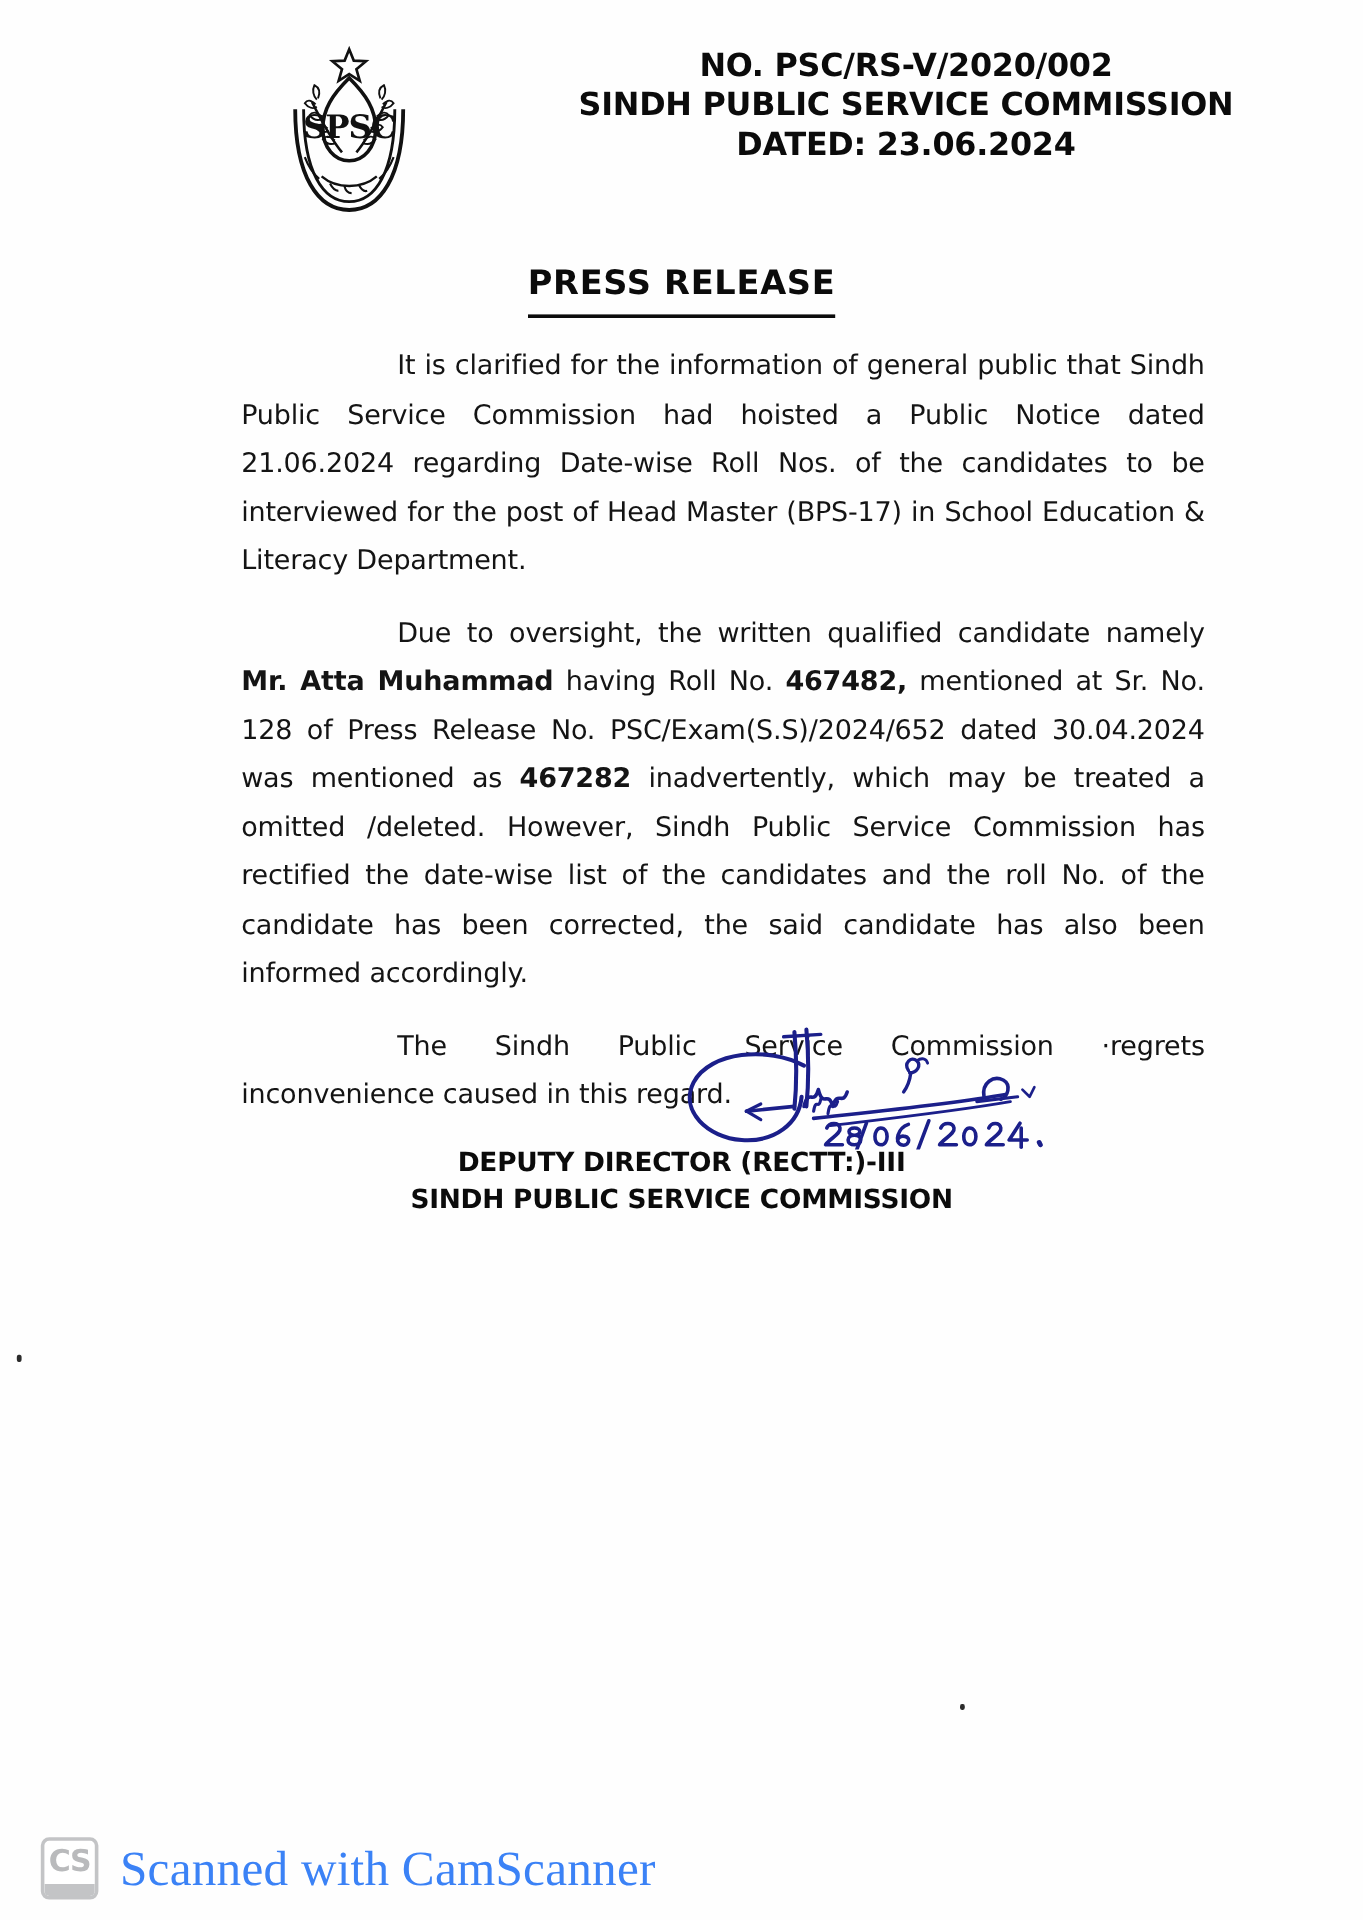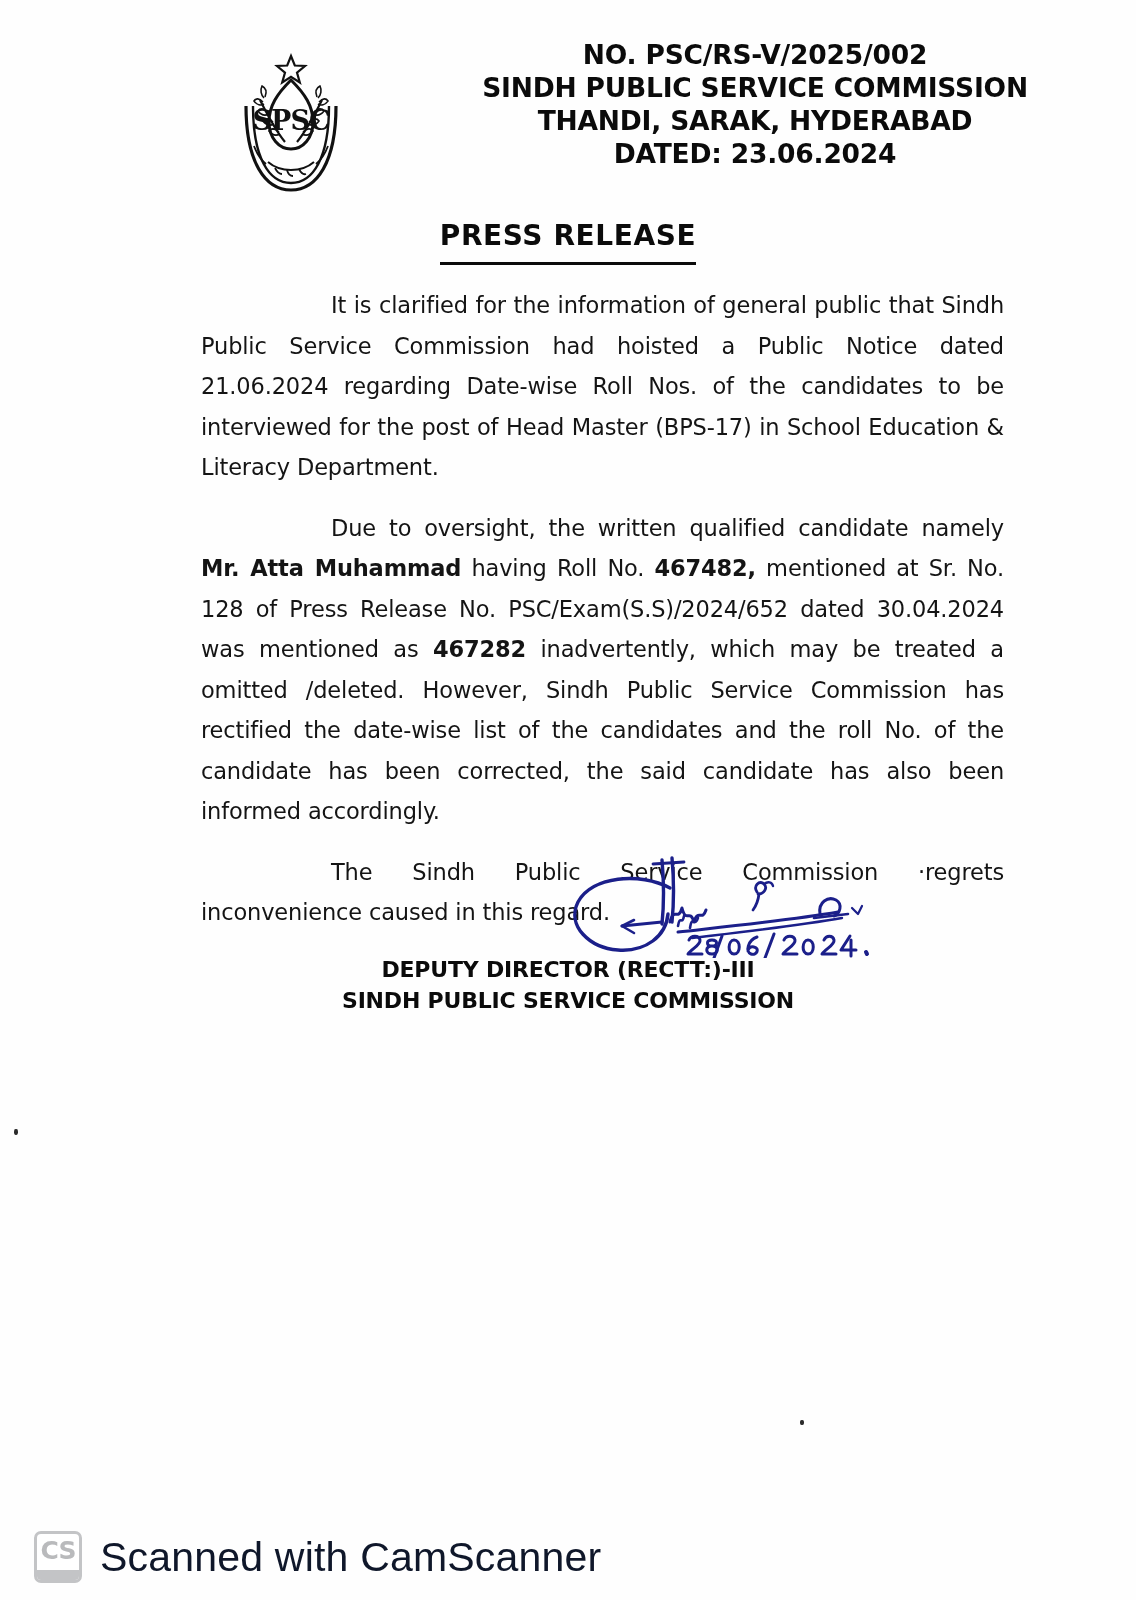--- a/index.html
+++ b/index.html
@@ -22,21 +22,21 @@
   .header {
     position: absolute;
     top: 30px;
     left: 0;
     width: 1136px;
     height: 160px;
   }
   .logo {
     position: absolute;
     left: 213px;
-    top: 20px;
+    top: 5px;
     width: 155px;
     height: 150px;
   }
   .header-text {
     position: absolute;
     left: 455px;
     top: 8px;
     width: 600px;
     text-align: center;
     font-family: "DejaVu Sans", sans-serif;
@@ -156,23 +156,23 @@
   }
   .cs-badge .cs-bar {
     position: absolute;
     left: 0;
     bottom: 0;
     width: 100%;
     height: 10px;
     background: #c3c4c6;
   }
   .wm-text {
-    font-family: Liberation Sans, sans-serif;
+    font-family: Liberation Serif, serif;
     font-size: 41px;
-    color: #0f172a;
+    color: #3b82f6;
     letter-spacing: 0.2px;
     white-space: nowrap;
   }
 </style>
 </head>
 <body>
 
 <div class="page">
 
   <div class="header">
@@ -207,23 +207,22 @@
           <path d="M74 120 C75 124 77 126 80 126" stroke-width="1.8"></path>
           <path d="M86 119 C88 123 90 125 93 124" stroke-width="1.8"></path>
           <path d="M41 96 C44 104 48 110 53 114" stroke-width="1.8"></path>
           <path d="M115 96 C112 104 108 110 103 114" stroke-width="1.8"></path>
         </g>
         <text x="78" y="80" text-anchor="middle" font-family="DejaVu Serif, serif" font-size="27" font-weight="bold" fill="#111111" letter-spacing="-1">SPSC</text>
       </svg>
     </div>
 
     <div class="header-text">
-      <div>NO. PSC/RS-V/2025/002</div>
+      <div>NO. PSC/RS-V/2020/002</div>
       <div>SINDH PUBLIC SERVICE COMMISSION</div>
-      <div>THANDI, SARAK, HYDERABAD</div>
       <div>DATED: 23.06.2024</div>
     </div>
   </div>
 
   <div class="title">
     <span>PRESS RELEASE</span>
   </div>
 
   <div class="body-block">
     <p class="para"><span>It is clarified for the information of general public that Sindh Public Service Commission had hoisted a Public Notice dated 21.06.2024 regarding Date-wise Roll Nos. of the candidates to be interviewed for the post of Head Master (BPS-17) in School Education &amp; Literacy Department.</span></p>

